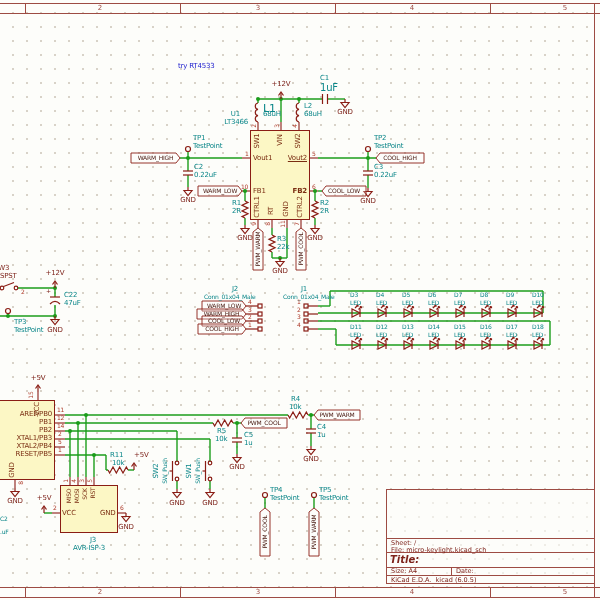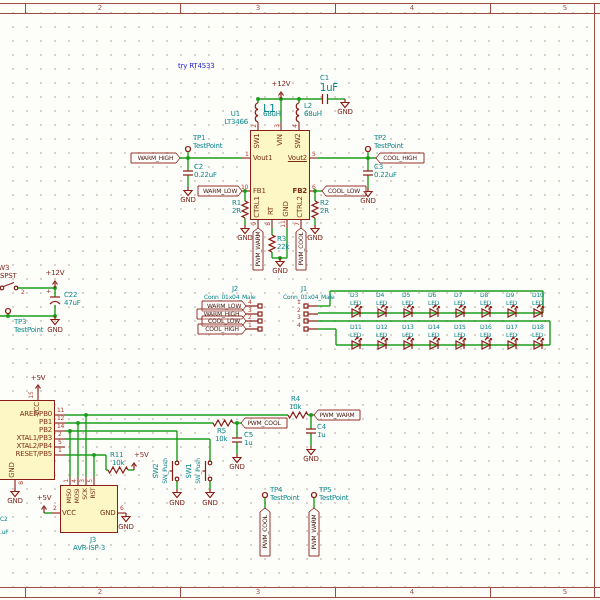--- a/index.html
+++ b/index.html
@@ -301,20 +301,33 @@
       <polygon points="260,512 265,508 270,512 270,556 260,556" class="lblbox"></polygon>
       <polygon points="309,512 314,508 319,512 319,556 309,556" class="lblbox"></polygon>
     </svg>
 
   <div class="bline" style="left:0;top:3px;width:600px;height:1px;"></div>
   <div class="bline" style="left:0;top:13px;width:600px;height:1px;"></div>
   <div class="bline" style="left:0;top:587px;width:600px;height:1px;"></div>
   <div class="bline" style="left:0;top:597px;width:600px;height:1px;"></div>
   <div class="bline" style="left:594px;top:3px;width:1px;height:595px;"></div>
 
+  <div id="tblock">
+    <div class="row" style="top:48px;height:1px;"></div>
+    <div class="row" style="top:62px;height:1px;"></div>
+    <div class="row" style="top:77px;height:1px;"></div>
+    <div class="row" style="top:85px;height:1px;"></div>
+    <div style="position:absolute;left:64px;top:77px;width:1px;height:8px;background:#9d4b43;"></div>
+    <div class="tt" style="left:4px;top:50px;">Sheet: /</div>
+    <div class="tt" style="left:4px;top:56.5px;">File: micro-keylight.kicad_sch</div>
+    <div class="tt title" style="left:3px;top:65px;">Title:</div>
+    <div class="tt" style="left:4px;top:78px;">Size: A4</div>
+    <div class="tt" style="left:69px;top:78px;">Date:</div>
+    <div class="tt" style="left:4px;top:87px;">KiCad E.D.A.  kicad (6.0.5)</div>
+  </div>
 <div class="bline" style="left: 25px; top: 3px; width: 1px; height: 11px;"></div>
     <div class="bline" style="left: 25px; top: 587px; width: 1px; height: 11px;"></div>
     <div class="bline" style="left: 180px; top: 3px; width: 1px; height: 11px;"></div>
     <div class="bline" style="left: 180px; top: 587px; width: 1px; height: 11px;"></div>
     <div class="bline" style="left: 335px; top: 3px; width: 1px; height: 11px;"></div>
     <div class="bline" style="left: 335px; top: 587px; width: 1px; height: 11px;"></div>
     <div class="bline" style="left: 490px; top: 3px; width: 1px; height: 11px;"></div>
     <div class="bline" style="left: 490px; top: 587px; width: 1px; height: 11px;"></div>
     <div class="bnum" style="left: 100px; top: 5px;">2</div>
     <div class="bnum" style="left: 100px; top: 589px;">2</div>

